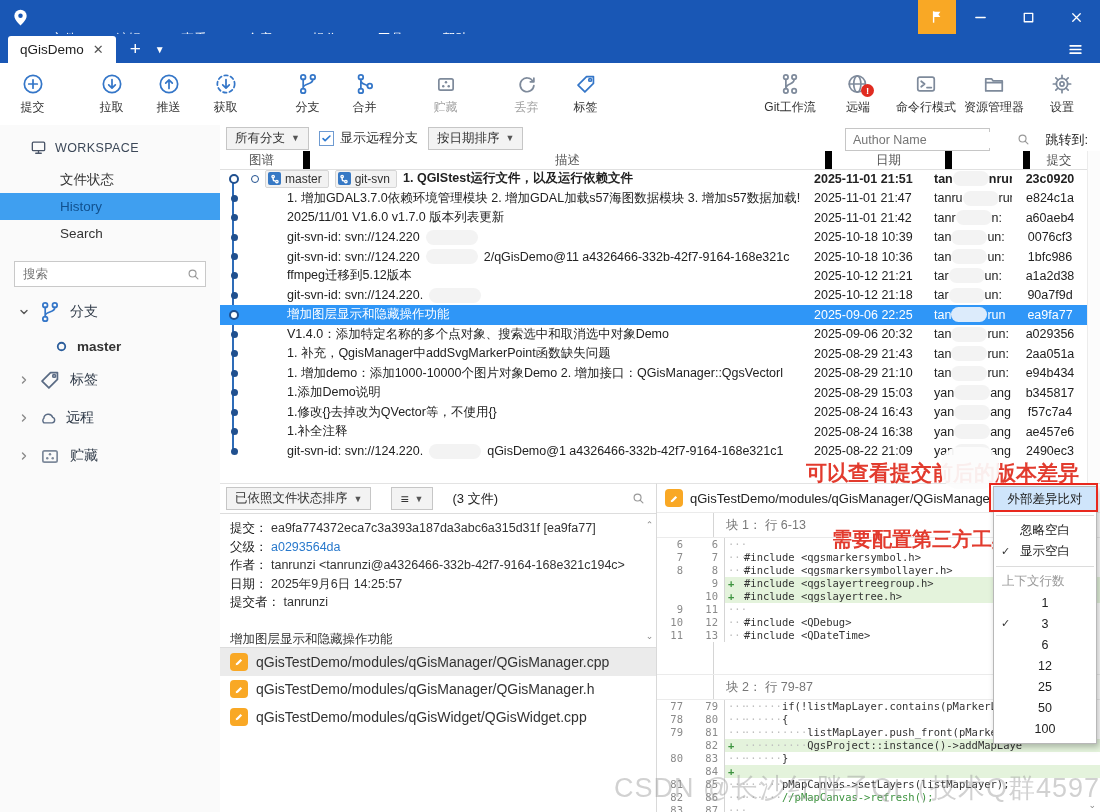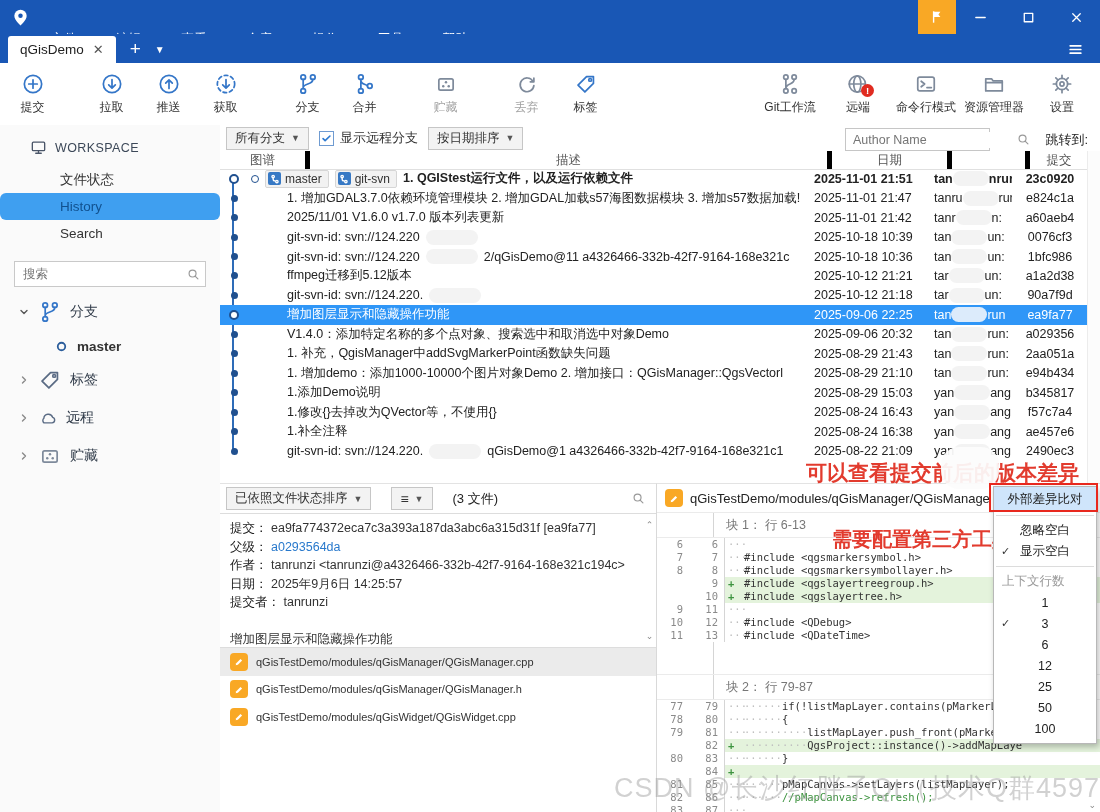--- a/index.html
+++ b/index.html
@@ -24,36 +24,36 @@
   .toolbar{position:absolute;left:0;top:63px;width:1100px;height:62px;border-bottom:1px solid #d8d8d8;display:flex;align-items:center;background:#fff;}
   .tool{width:57px;display:flex;flex-direction:column;align-items:center;gap:4px;font-size:12px;color:#333;}
   .tool.disabled{color:#a3a3a3;}
   .tool .ic{height:23px;display:flex;align-items:center;justify-content:center;position:relative;}
   .tool-right{margin-left:auto;display:flex;padding-right:4px;}
   .badge-dot{position:absolute;right:-5px;bottom:-2px;width:13px;height:13px;border-radius:50%;background:#e02b20;color:#fff;font-size:9.5px;font-weight:bold;display:flex;align-items:center;justify-content:center;}
   
   .sidebar{position:absolute;left:0;top:125px;width:220px;height:687px;background:#fafafa;border-right:1px solid #d8d8d8;}
   .ws-head{display:flex;align-items:center;gap:8px;padding:14px 0 10px 30px;color:#3c4858;font-size:12.5px;letter-spacing:.4px;}
   .nav-item{height:27px;display:flex;align-items:center;padding-left:60px;font-size:13.5px;color:#333;}
-  .nav-item.sel{background:#3f9ff0;color:#11518f;border-radius:6px;}
+  .nav-item.sel{background:#3f9ff0;color:#11518f;}
   .side-search{margin:14px 14px 6px 14px;height:24px;border:1px solid #c9c9c9;background:#fff;display:flex;align-items:center;padding:0 6px;}
   .side-search input{border:0;outline:0;flex:1;font-size:12.5px;color:#333;background:transparent;font-family:inherit;}
   .tree-row{display:flex;align-items:center;gap:9px;height:38px;padding-left:18px;font-size:14px;color:#2f3a48;}
   .tree-child{display:flex;align-items:center;gap:9px;height:30px;padding-left:55px;font-weight:bold;font-size:13.5px;}
   
   .main{position:absolute;left:220px;top:125px;width:880px;height:687px;background:#fff;}
   .filterbar{position:absolute;left:0;top:0;width:880px;height:26px;display:flex;align-items:center;gap:10px;padding-left:6px;box-sizing:border-box;}
   .fbtn{height:21px;border:1px solid #c6c6c6;background:#f3f3f3;display:flex;align-items:center;gap:6px;padding:0 8px;font-size:12.5px;color:#333;}
   .caret{font-size:9px;color:#555;}
   .cb{width:13px;height:13px;border:1px solid #6f9bd1;background:#fff;display:flex;align-items:center;justify-content:center;}
   .author-input{position:absolute;left:625px;top:3px;width:133px;height:21px;border:1px solid #c6c6c6;background:#fff;display:flex;align-items:center;padding:0 5px;}
   .author-input input{border:0;outline:0;flex:1;font-size:12.5px;color:#333;font-family:inherit;}
   .jump{position:absolute;right:12px;top:6px;font-size:13px;color:#222;}
   .thead{position:absolute;left:0;top:26px;width:868px;height:18px;display:flex;font-size:12.5px;color:#555;border-bottom:1px solid #e0e0e0;}
-  .thead div{display:flex;align-items:center;justify-content:center;border-right:5px solid #000000;box-sizing:border-box;}
+  .thead div{display:flex;align-items:center;justify-content:center;border-right:7px solid #000000;box-sizing:border-box;}
   .rows{position:absolute;left:0;top:44px;width:868px;height:292px;}
   .graph-line{position:absolute;left:12px;top:10px;width:2px;background:#2e6cb8;}
   .hrow{height:19.46px;display:flex;align-items:center;font-size:12.5px;color:#222;position:relative;}
   .hrow.sel{background:#2f96f7;color:#fff;}
   .hrow.bold{font-weight:bold;}
   .g-cell{width:28px;height:100%;display:flex;align-items:center;justify-content:center;flex:none;position:relative;}
   .dot{width:7px;height:7px;border-radius:50%;background:#20508f;position:relative;z-index:2;}
   .dot.open{width:6px;height:6px;background:#fff;border:2px solid #20508f;}
   .d-cell{flex:1;overflow:hidden;white-space:nowrap;padding-left:39px;display:flex;align-items:center;gap:6px;}
   .d-cell.hasbadge{padding-left:3px;}
@@ -68,21 +68,21 @@
   .vscroll{position:absolute;right:0;top:26px;width:12px;height:434px;background:#fcfcfc;border-left:1px solid #ececec;}
   
   .bl{position:absolute;left:220px;top:483px;width:436px;height:329px;border-top:1px solid #e3e3e3;background:#fff;box-sizing:border-box;}
   .bl-toolbar{height:29px;border-bottom:1px solid #ddd;display:flex;align-items:center;gap:20px;padding-left:6px;}
   .count{font-weight:normal;font-size:13px;color:#222;}
   .bl-search{margin-left:auto;margin-right:10px;}
   .detail{position:relative;height:134px;border-bottom:1px solid #ddd;padding:5px 14px 0 10px;font-size:12.5px;line-height:18.5px;overflow:hidden;box-sizing:border-box;}
   .detail .lbl{color:#222;}
   .detail .link{color:#2979cc;}
   .d-scroll{position:absolute;right:1px;top:2px;bottom:2px;width:11px;color:#888;font-size:9px;display:flex;flex-direction:column;justify-content:space-between;align-items:center;}
-  .flist .frow{height:27.5px;display:flex;align-items:center;gap:8px;padding-left:10px;font-size:11px;color:#333;}
+  .flist .frow{height:27.5px;display:flex;align-items:center;gap:8px;padding-left:10px;font-size:14px;color:#333;}
   .frow.sel{background:#ebebeb;}
   .ficon{width:18px;height:18px;border-radius:4px;background:#f9a825;display:flex;align-items:center;justify-content:center;flex:none;}
   
   .br{position:absolute;left:656px;top:483px;width:444px;height:329px;border-top:1px solid #e3e3e3;border-left:1px solid #d9d9d9;background:#fff;box-sizing:border-box;}
   .br-head{height:28px;border-bottom:1px solid #ddd;display:flex;align-items:center;gap:7px;padding:0 4px 0 8px;}
   .br-path{font-size:13px;color:#222;flex:1;overflow:hidden;white-space:nowrap;}
   .gear-btn{height:22px;border:1px solid #b9b9b9;background:#efefef;display:flex;align-items:center;gap:3px;padding:0 5px;}
   .dots-btn{font-size:12px;color:#333;letter-spacing:1px;padding:0 8px;}
   .diff{position:absolute;left:0;top:28px;right:0;bottom:0;overflow:hidden;font-family:"DejaVu Sans Mono","Liberation Mono",monospace;font-size:10.5px;}
   .dline{display:flex;height:13px;line-height:13px;}

